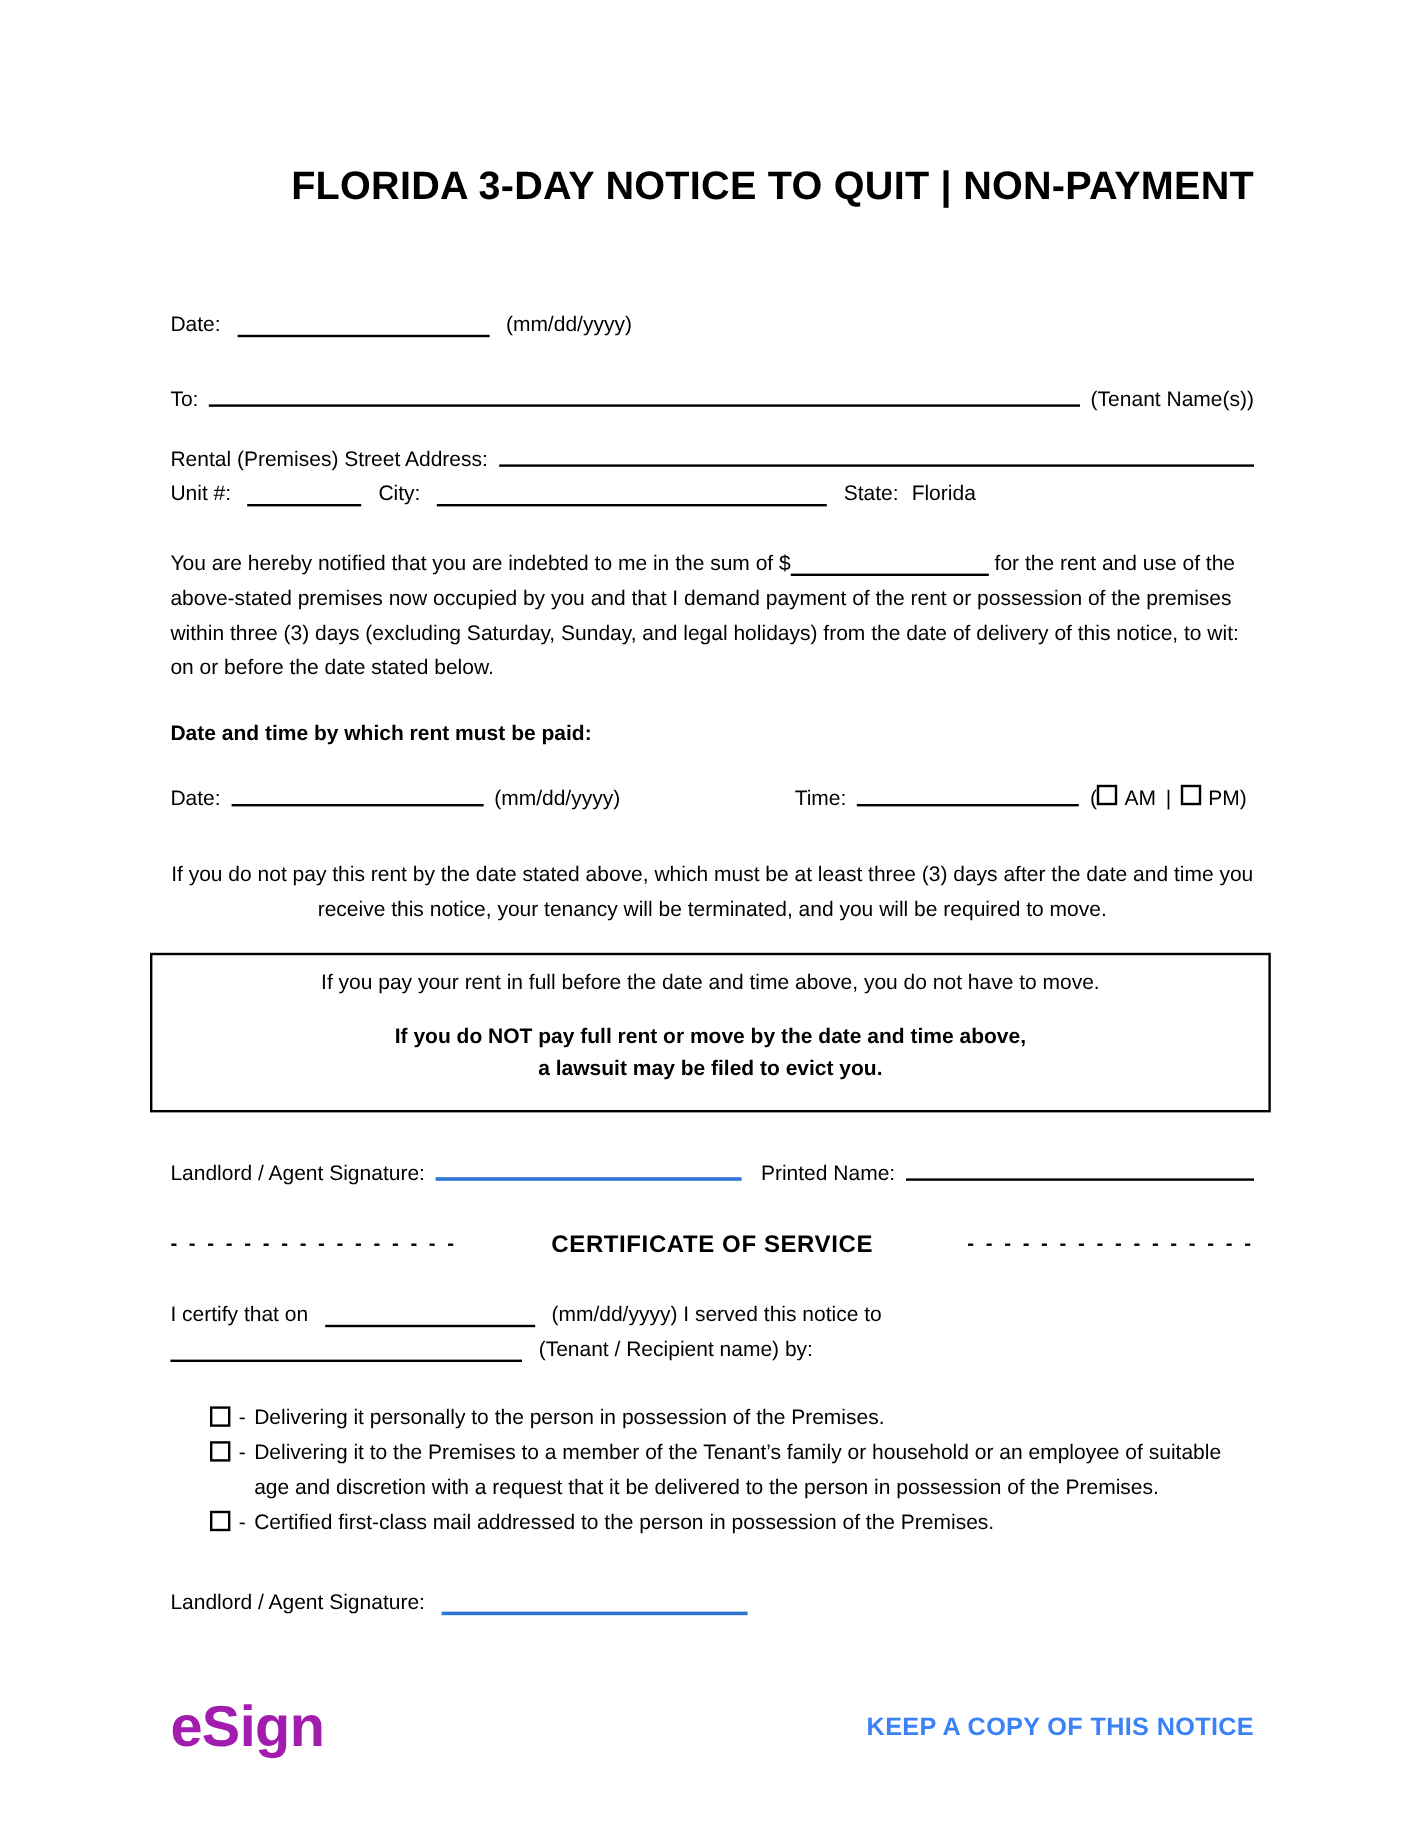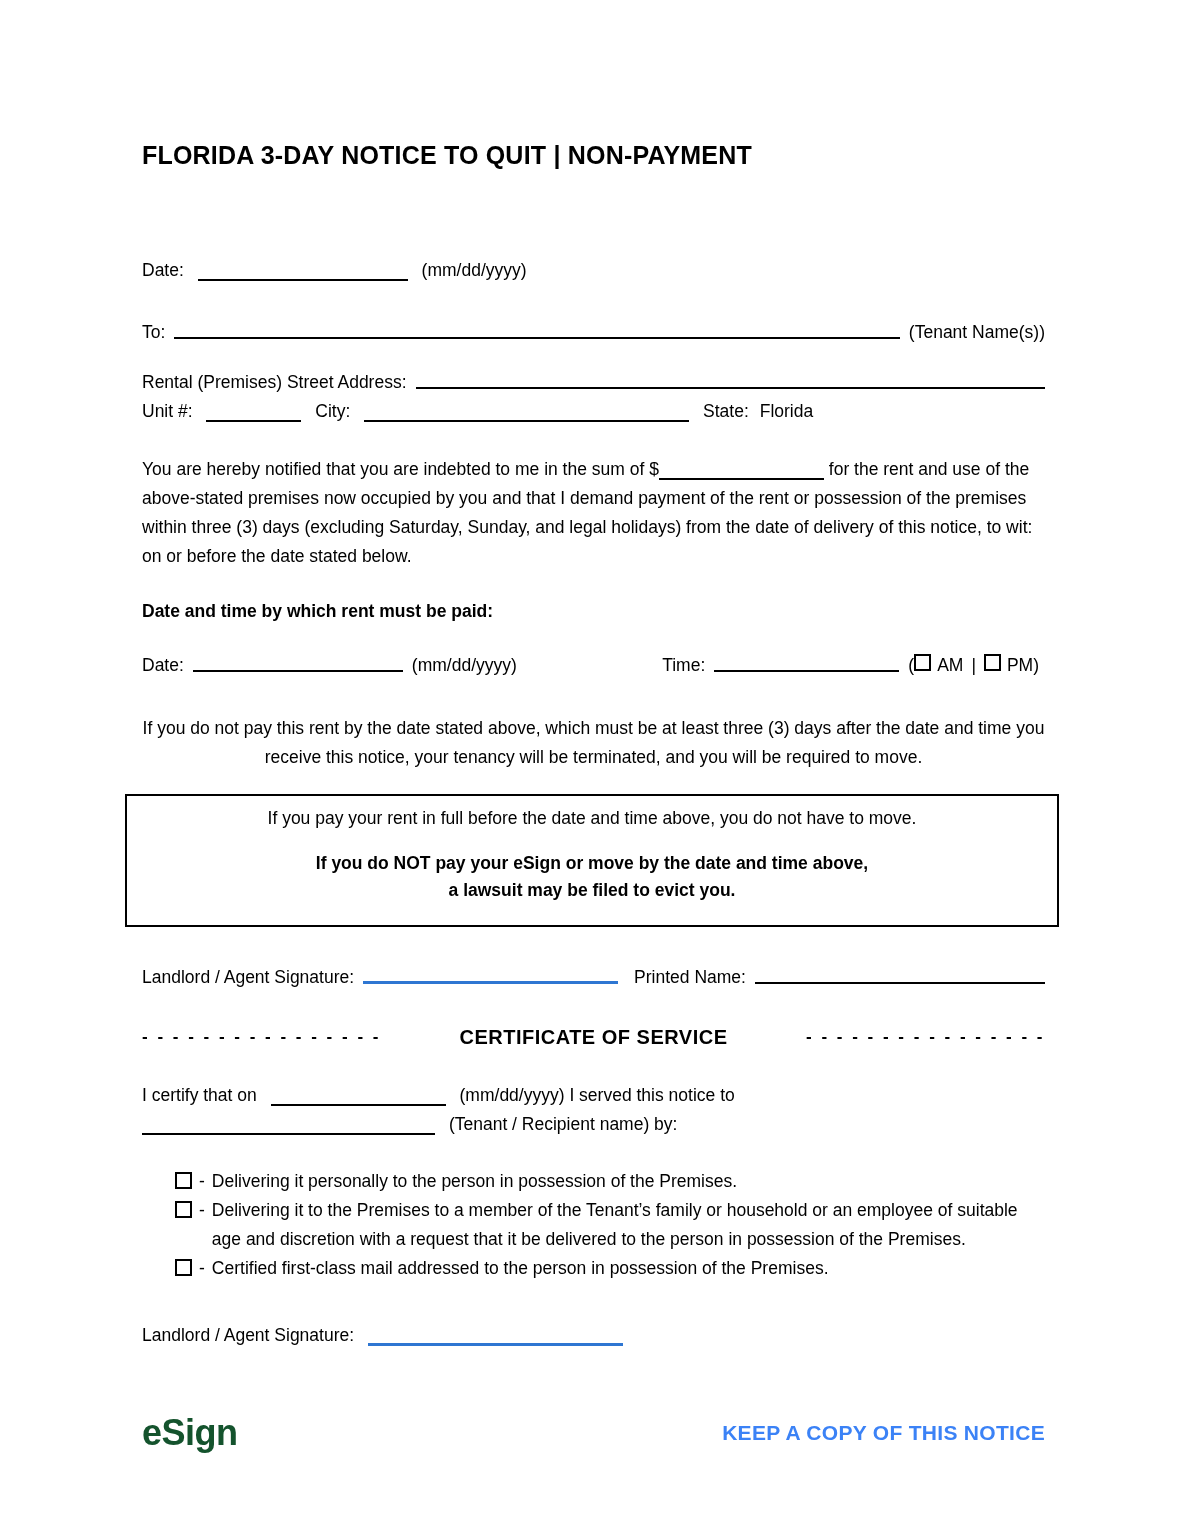--- a/index.html
+++ b/index.html
@@ -7,21 +7,21 @@
   body {
     width: 1187px; height: 1536px;
     font-family: "Liberation Sans", "DejaVu Sans", sans-serif;
     color: #000000;
     position: relative;
     overflow: hidden;
   }
   .page { padding: 134px 142px 0 142px; }
 
   h1.title {
-    font-size: 25px; font-weight: bold; text-align: left;
+    font-size: 33px; font-weight: bold; text-align: right;
     line-height: 42px; letter-spacing: 0.2px; white-space: nowrap;
   }
 
   .row, p { font-size: 17.5px; line-height: 29px; }
   .flexrow { display: flex; align-items: baseline; white-space: nowrap; }
 
   
   .blank {
     display: inline-block; height: 12px;
     border-bottom: 2px solid #000;
@@ -73,21 +73,21 @@
   .check-list { margin-top: 28px; padding-left: 33px; }
   .check-item { display: flex; align-items: flex-start; font-size: 17.5px; line-height: 29px; }
   .check-item .checkbox { flex: 0 0 auto; margin-top: 5px; margin-right: 7px; }
   .check-item .dash { flex: 0 0 auto; margin-right: 7px; }
   .check-item .method-text { flex: 1 1 auto; }
 
   .footer {
     margin-top: 62px;
     display: flex; align-items: center; justify-content: space-between;
   }
-  .logo { font-size: 36px; font-weight: bold; letter-spacing: -0.5px; color: #14532d; text-align: center; }
+  .logo { font-size: 48px; font-weight: bold; letter-spacing: -0.5px; color: #a21caf; text-align: center; }
   .keep-copy { font-size: 21px; font-weight: bold; color: #3b82f6; letter-spacing: 0.3px; }
 </style>
 </head>
 <body>
 
 <div class="page">
 
   <h1 class="title">FLORIDA 3-DAY NOTICE TO QUIT | NON-PAYMENT</h1>
 
   <div class="row mt-date">
@@ -144,21 +144,21 @@
       <span style="margin-left:6px;">PM</span>
         <span>)</span>
     </span>
   </div>
 
   <p class="mt-para2">If you do not pay this rent by the date stated above, which must be at least three (3) days after the date and time you receive this notice, your tenancy will be terminated, and you will be required to move.</p>
 
   <div class="notice-box">
     <div class="line">If you pay your rent in full before the date and time above, you do not have to move.</div>
     <div class="gap"></div>
-    <div class="line bold">If you do NOT pay your eSign or move by the date and time above,</div>
+    <div class="line bold">If you do NOT pay full rent or move by the date and time above,</div>
     <div class="line bold">a lawsuit may be filed to evict you.</div>
   </div>
 
   <div class="row flexrow mt-sig">
     <span>Landlord / Agent Signature:</span>
     <span class="sp"></span>
       <span class="blank blue w255"></span>
     <span class="sp" style="width:16px;"></span>
       <span>Printed Name:</span>
     <span class="sp"></span>

